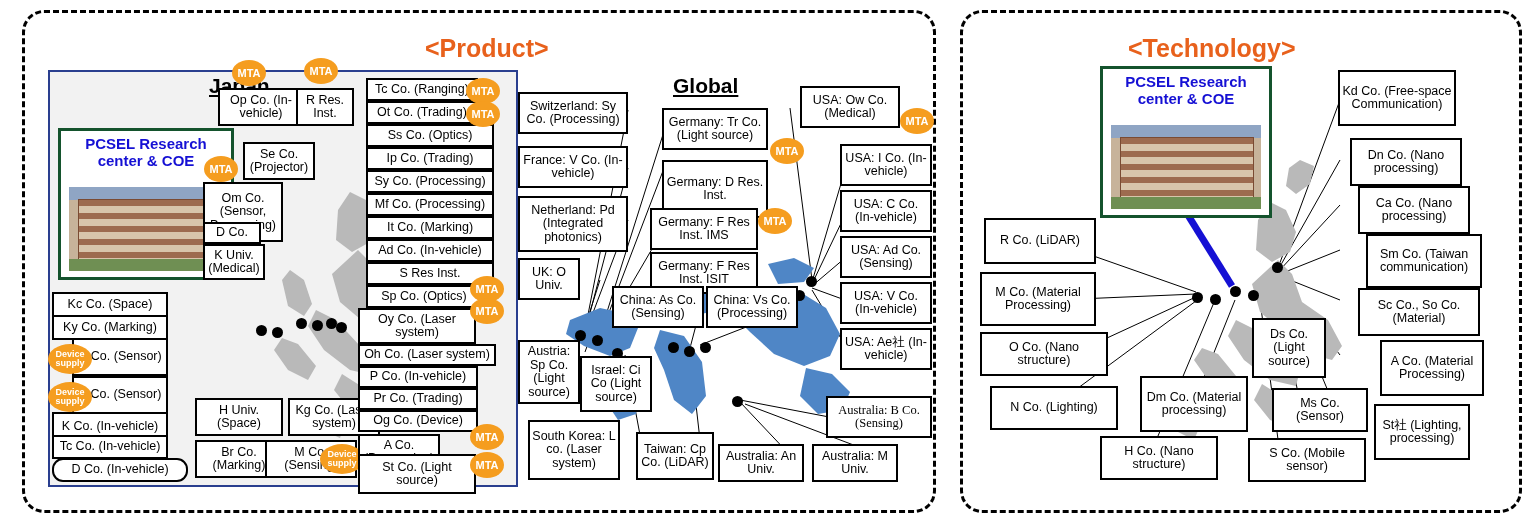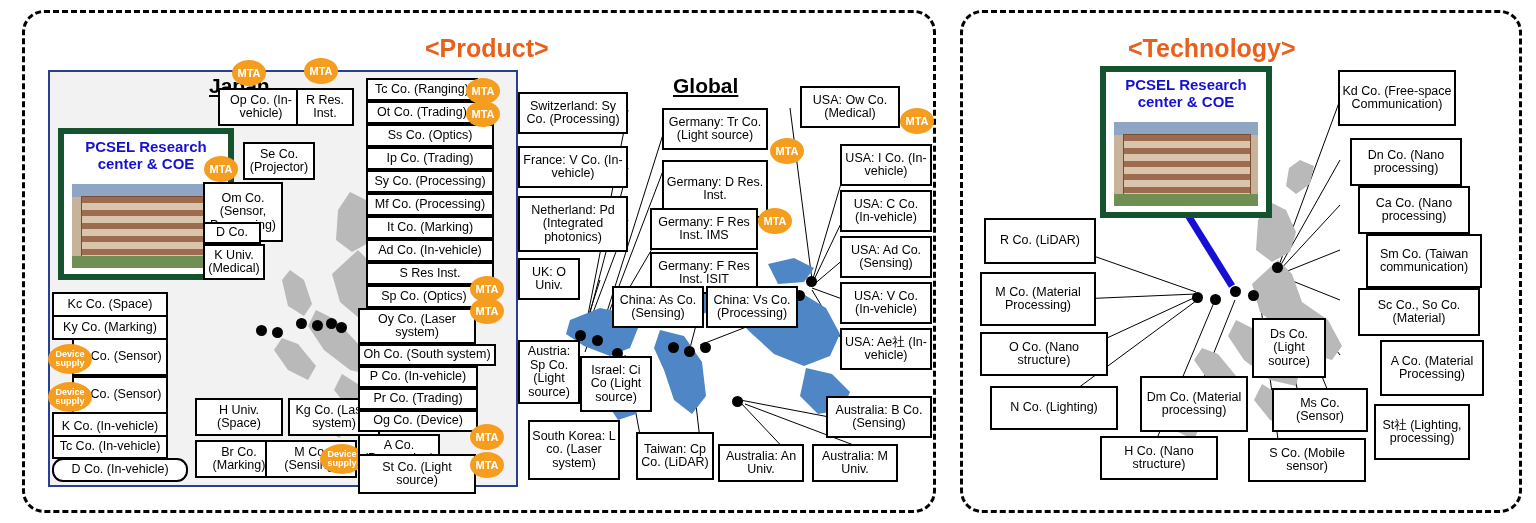--- a/index.html
+++ b/index.html
@@ -17,21 +17,21 @@
   .japan-box{position:absolute;border:2px solid #2a3f8f;background:#f2f2f2;box-sizing:border-box;}
   #japan-box-product{left:48px;top:70px;width:470px;height:417px;}
 
   .sec-title{position:absolute;font-weight:bold;font-size:21px;text-decoration:underline;white-space:nowrap;}
   #label-japan{left:209px;top:74px;}
   #label-global{left:673px;top:74px;}
 
   .map{position:absolute;}
   .map svg{display:block;}
 
-  .pcsel{position:absolute;border:6px solid #14532d;background:#ffffff;box-sizing:border-box;}
+  .pcsel{position:absolute;border:3px solid #14532d;background:#ffffff;box-sizing:border-box;}
   #pcsel-product{left:58px;top:128px;width:176px;height:152px;}
   #pcsel-tech{left:1100px;top:66px;width:172px;height:152px;}
   .pcsel-text{color:#1510d4;font-weight:bold;font-size:15px;text-align:center;line-height:1.15;padding:4px 2px 2px;}
   .pcsel-photo{position:absolute;left:8px;right:8px;bottom:6px;height:84px;
     background:
       linear-gradient(to bottom,#8fa5c4 0%,#8fa5c4 16%,#c7b39a 16%,#c7b39a 100%);
     overflow:hidden;}
   .pcsel-photo .bldg{position:absolute;left:6%;top:14%;width:88%;height:74%;
     background:repeating-linear-gradient(to bottom,#9d6b4f 0px,#9d6b4f 6px,#d8c5ab 6px,#d8c5ab 13px);
     border:1px solid #7a4b33;}
@@ -240,21 +240,21 @@
   <div class="box" style="left:366px;top:101px;width:112px;height:23px;">Ot Co. (Trading)</div>
   <div class="box" style="left:366px;top:124px;width:128px;height:23px;">Ss Co. (Optics)</div>
   <div class="box" style="left:366px;top:147px;width:128px;height:23px;">Ip Co. (Trading)</div>
   <div class="box" style="left:366px;top:170px;width:128px;height:23px;">Sy Co. (Processing)</div>
   <div class="box" style="left:366px;top:193px;width:128px;height:23px;">Mf Co. (Processing)</div>
   <div class="box" style="left:366px;top:216px;width:128px;height:23px;">It Co. (Marking)</div>
   <div class="box" style="left:366px;top:239px;width:128px;height:23px;">Ad Co. (In-vehicle)</div>
   <div class="box" style="left:366px;top:262px;width:128px;height:23px;">S Res Inst.</div>
   <div class="box" style="left:366px;top:285px;width:116px;height:23px;">Sp Co. (Optics)</div>
   <div class="box" style="left:358px;top:308px;width:118px;height:36px;">Oy Co. (Laser system)</div>
-  <div class="box" style="left:358px;top:344px;width:138px;height:22px;">Oh Co. (South system)</div>
+  <div class="box" style="left:358px;top:344px;width:138px;height:22px;">Oh Co. (Laser system)</div>
   <div class="box" style="left:358px;top:366px;width:120px;height:22px;">P Co. (In-vehicle)</div>
   <div class="box" style="left:358px;top:388px;width:120px;height:22px;">Pr Co. (Trading)</div>
   <div class="box" style="left:358px;top:410px;width:120px;height:22px;">Og Co. (Device)</div>
   <div class="box" style="left:358px;top:434px;width:82px;height:36px;">A Co. (Processing)</div>
   <div class="box" style="left:358px;top:454px;width:118px;height:40px;">St Co. (Light source)</div>
 
   <div class="mta" style="left:466px;top:78px;">MTA</div>
   <div class="mta" style="left:466px;top:101px;">MTA</div>
   <div class="mta" style="left:470px;top:276px;">MTA</div>
   <div class="mta" style="left:470px;top:298px;">MTA</div>
@@ -283,21 +283,21 @@
 
   <div class="mta" style="left:770px;top:138px;">MTA</div>
   <div class="mta" style="left:758px;top:208px;">MTA</div>
 
   <div class="box" style="left:800px;top:86px;width:100px;height:42px;">USA: Ow Co. (Medical)</div>
   <div class="box" style="left:840px;top:144px;width:92px;height:42px;">USA: I Co. (In-vehicle)</div>
   <div class="box" style="left:840px;top:190px;width:92px;height:42px;">USA: C Co. (In-vehicle)</div>
   <div class="box" style="left:840px;top:236px;width:92px;height:42px;">USA: Ad Co. (Sensing)</div>
   <div class="box" style="left:840px;top:282px;width:92px;height:42px;">USA: V Co. (In-vehicle)</div>
   <div class="box" style="left:840px;top:328px;width:92px;height:42px;">USA: Ae社 (In-vehicle)</div>
-  <div class="box" style="left:826px;top:396px;width:106px;height:42px;">Australia: B Co. (Sensing)</div>
+  <div class="box" style="left:826px;top:396px;width:106px;height:42px;font-family:Liberation Serif, serif;">Australia: B Co. (Sensing)</div>
   <div class="mta" style="left:900px;top:108px;">MTA</div>
 
   <div class="panel" id="panel-technology"></div>
   <div class="panel-title" id="title-technology">&lt;Technology&gt;</div>
 
   <div class="map" style="left:1150px;top:150px;">
     <svg width="200" height="320" viewBox="0 0 200 320">
       <path fill="#b9b9b9" d="M150 10 l14 6 -4 18 -14 10 -10 -8 3 -18z
         M120 52 l16 8 10 22 -6 20 -18 10 -16 -12 2 -30z
         M128 110 l14 14 10 28 26 18 14 26 -10 14 -22 -6 -24 -20 -26 -22 -8 -28z

